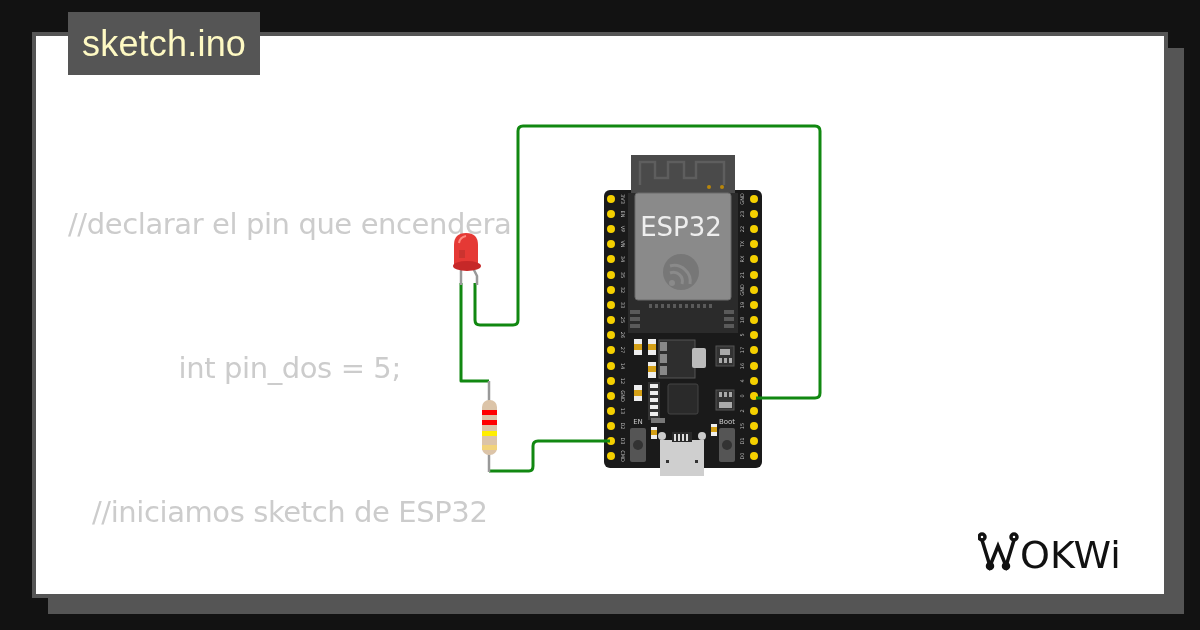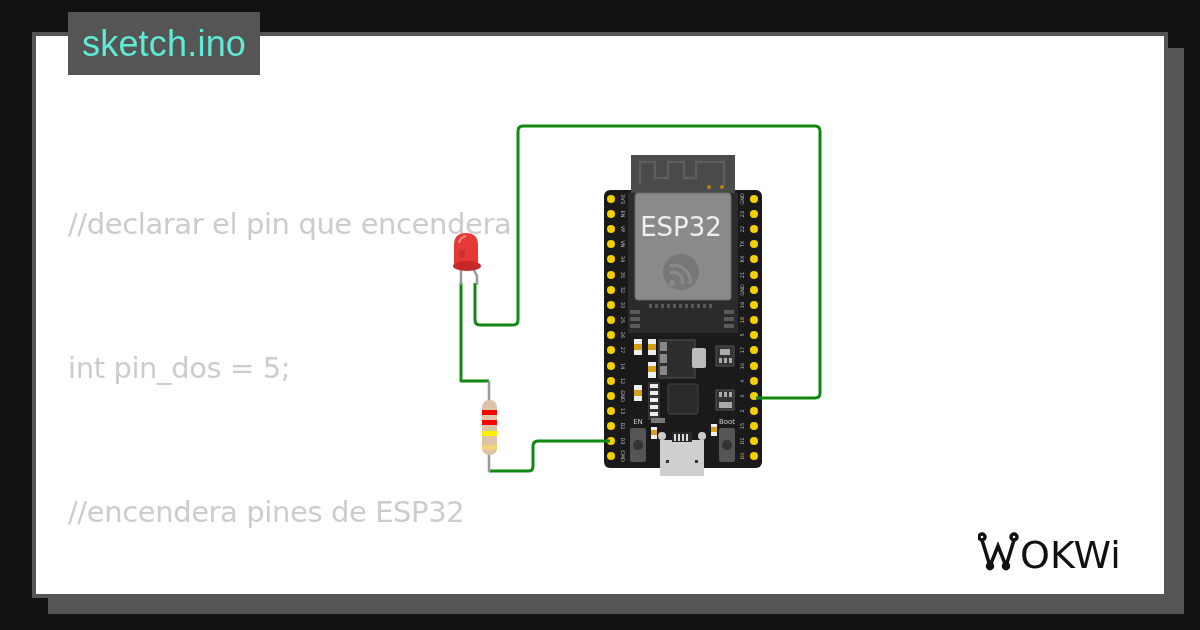--- a/index.html
+++ b/index.html
@@ -1,36 +1,36 @@
 <!DOCTYPE html>
 <html><head>
 <meta charset="utf-8">
 <style>
   html, body { margin:0; padding:0; }
   body { width:1200px; height:630px; background:#121212; position:relative; overflow:hidden; font-family:"DejaVu Sans", sans-serif; }
   .shadow { position:absolute; left:48px; top:48px; width:1136px; height:566px; background:#555555; }
   .card { position:absolute; left:32px; top:32px; width:1128px; height:558px; background:#ffffff; border:4px solid #555555; }
-  .title-tab { position:absolute; left:68px; top:12px; height:63px; padding:0 14px; background:#555555; color:#5eead4; font-size:36px; line-height:63px; font-family:"Liberation Sans", sans-serif; letter-spacing:0.2px; }
+  .title-tab { position:absolute; left:68px; top:12px; height:63px; padding:0 14px; background:#555555; color:#fef9c3; font-size:36px; line-height:63px; font-family:"Liberation Sans", sans-serif; letter-spacing:0.2px; }
   .code { position:absolute; left:68px; top:104px; font-family:"DejaVu Sans", sans-serif; font-size:29px; color:#cccccc; line-height:48px; white-space:pre; letter-spacing:-0.4px; }
-  .code .line { height:48px; }
+  .code .line { height:48px;text-align:center; }
   .diagram { position:absolute; left:0; top:0; width:1200px; height:630px; }
   .logo { position:absolute; left:978px; top:526px; width:172px; height:50px; }
 </style>
 </head>
 <body>
 
 <div class="shadow"></div>
 <div class="card"></div>
 
 <div class="title-tab">sketch.ino</div>
 
 <div class="code">
   <div class="line">//declarar el pin que encendera</div>
   <div class="line">int pin_dos = 5;</div>
-  <div class="line">//encendera pines de ESP32</div>
+  <div class="line">//iniciamos sketch de ESP32</div>
   
   
   
   
   
   
   
 </div>
 
 <svg class="diagram" viewBox="0 0 1200 630" xmlns="http://www.w3.org/2000/svg">

